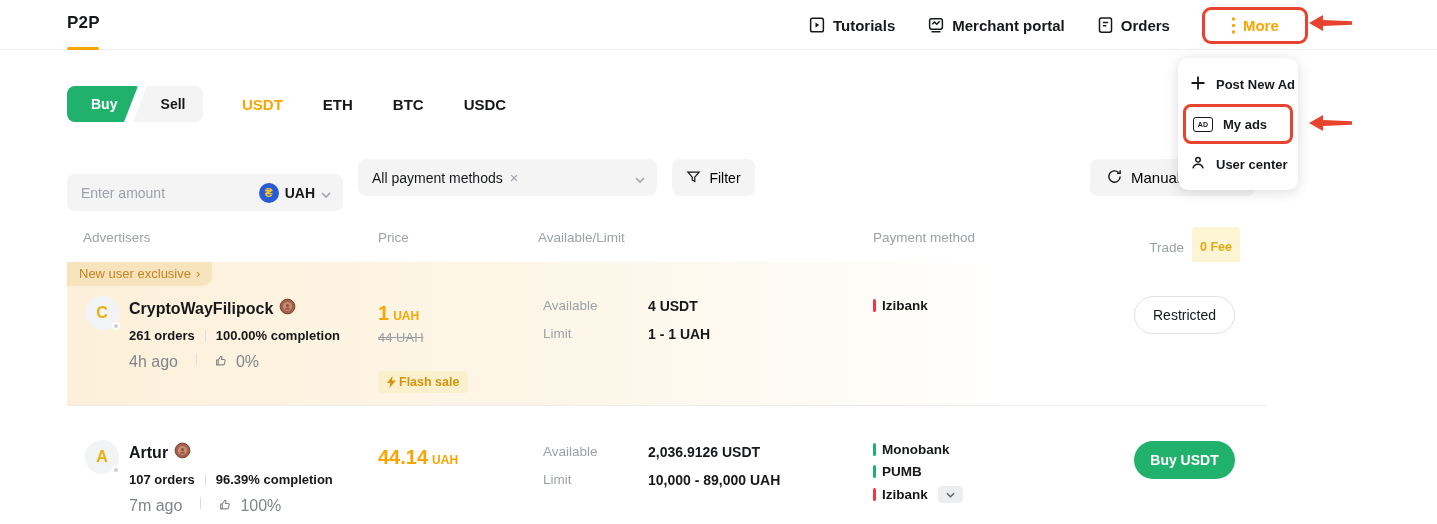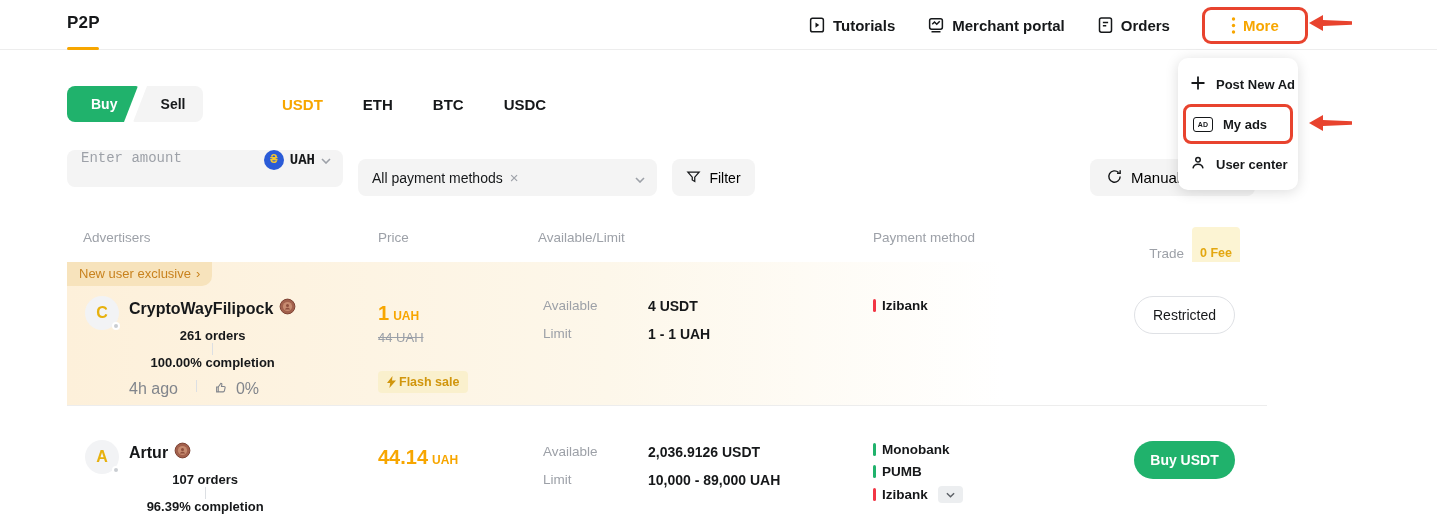--- a/index.html
+++ b/index.html
@@ -28,53 +28,53 @@
   
   .seg { position:absolute; left:67px; top:86px; width:136px; height:36px; }
   .seg-buy { position:absolute; left:0; top:0; width:71px; height:36px; background:var(--green); color:#fff;
              border-radius:8px 2px 2px 8px; clip-path:polygon(0 0,100% 0,calc(100% - 14px) 100%,0 100%);
              display:flex; align-items:center; font-size:14px; font-weight:600; padding-left:24px; cursor:pointer; }
   .seg-sell { position:absolute; left:66px; top:0; width:70px; height:36px; background:#f4f4f4; color:#16181a;
               border-radius:2px 8px 8px 2px; clip-path:polygon(14px 0,100% 0,100% 100%,0 100%);
               display:flex; align-items:center; justify-content:center; font-size:14px; font-weight:600; padding-left:10px; cursor:pointer; }
   .coins { position:absolute; left:242px; top:86px; height:36px; display:flex; align-items:center; gap:40px; }
   .coin { font-size:15px; font-weight:700; color:#16181a; cursor:pointer; }
-  .coin.active { color:var(--accent);margin-left:40px; }
-  
-  .amount-input { position:absolute; left:67px; top:150px; width:276px; height:37px; background:#f4f4f4; border-radius:8px;
-                  display:flex; align-items:flex-start; padding:0 12px 0 14px; cursor:text;font-family:Liberation Mono, monospace; }
+  .coin.active { color:var(--accent); }
+  
+  .amount-input { position:absolute; left:67px; top:174px; width:276px; height:37px; background:#f4f4f4; border-radius:8px;
+                  display:flex; align-items:center; padding:0 12px 0 14px; cursor:text; }
   .placeholder { color:#9da1a8; font-size:14px; flex:1; }
   .fiat-wrap { display:flex; align-items:center; gap:6px; cursor:pointer; }
   .uah-circle { width:20px; height:20px; border-radius:50%; background:var(--blue); color:#f6c82d; font-size:12px; font-weight:700;
                 display:flex; align-items:center; justify-content:center; }
   .fiat-label { font-size:14px; font-weight:700; }
   .pay-select { position:absolute; left:358px; top:159px; width:299px; height:37px; background:#f4f4f4; border-radius:8px;
                 display:flex; align-items:center; padding:0 12px 0 14px; font-size:14px; cursor:pointer; }
   .pay-select .clear { color:#9da1a8; margin-left:7px; font-size:15px; cursor:pointer; flex:1; }
   .btn-gray { position:absolute; top:159px; height:37px; background:#f4f4f4; border-radius:8px; display:flex; align-items:center;
               justify-content:center; gap:8px; font-size:14px; font-weight:400; cursor:pointer; border:none; }
   .filter-btn { left:672px; width:83px;text-align:right; }
   .manual-btn { left:1090px; width:165px; justify-content:flex-start; padding-left:16px; font-size:15px; z-index:1; }
   
   .thead { position:absolute; left:67px; top:230px; width:1200px; height:22px; font-size:13.5px; color:#9da1a8; }
   .th { position:absolute; top:0; }
   .th-trade { position:absolute; right:27px; top:-3px; display:flex; align-items:center; gap:8px; }
-  .fee-badge { background:#fcf4d3; color:#e3a70f; font-size:12.5px; font-weight:700; padding:19px 8px; border-radius:4px; }
+  .fee-badge { background:#fcf4d3; color:#e3a70f; font-size:12.5px; font-weight:700; padding:13px 8px; border-radius:4px; }
   .row { position:absolute; left:67px; width:1200px; }
   .row1 { top:262px; height:143px; background:linear-gradient(90deg,#fdf0da 0%,#fdf7ea 45%,#ffffff 78%); }
   .row2 { top:406px; height:118px; }
   .divider { position:absolute; left:67px; top:405px; width:1200px; height:1px; background:#ededed; }
   .promo { position:absolute; left:0; top:0; background:#f7e3bc; color:#c8821e; font-size:13px; padding:4px 12px 5px;
            border-radius:0 0 10px 0; display:flex; align-items:center; gap:5px; cursor:pointer; }
   .avatar { position:absolute; left:18px; width:34px; height:34px; border-radius:50%; background:#f2f3f5; color:#e7b10e;
             font-size:16px; font-weight:700; display:flex; align-items:center; justify-content:center; cursor:pointer; }
   .status-dot { position:absolute; right:-1px; bottom:0; width:8px; height:8px; border-radius:50%; background:#c9cdd2; border:2px solid #fff; }
   .adv { position:absolute; left:62px; }
   .adv-name { display:flex; align-items:center; gap:6px; font-size:16px; font-weight:700; cursor:pointer; }
-  .adv-stats { display:flex; align-items:center; margin-top:9px; font-size:13px; font-weight:600; color:#16181a;flex-direction:column; }
+  .adv-stats { display:flex; align-items:center; margin-top:9px; font-size:13px; font-weight:600; color:#16181a; }
   .vdiv { width:1px; height:12px; background:#dcdfe3; margin:0 10px; }
   .adv-meta { display:flex; align-items:flex-start; gap:8px; margin-top:10px; font-size:16px; color:#81858c; }
   .col-price { position:absolute; left:311px; }
   .price-main { color:var(--accent); font-weight:700; font-size:20px; }
   .price-cur { font-size:12px; margin-left:4px; }
   .price-old { margin-top:5px; color:#9ba0a8; font-size:13px; text-decoration:line-through; }
   .flash { margin-top:26px; display:inline-flex; align-items:center; gap:3px; background:#faf0cd; color:#d1960d;
            font-size:12.5px; font-weight:600; padding:4px 9px; border-radius:4px; }
   .col-avail { position:absolute; left:476px; }
   .al-row { display:flex; }

